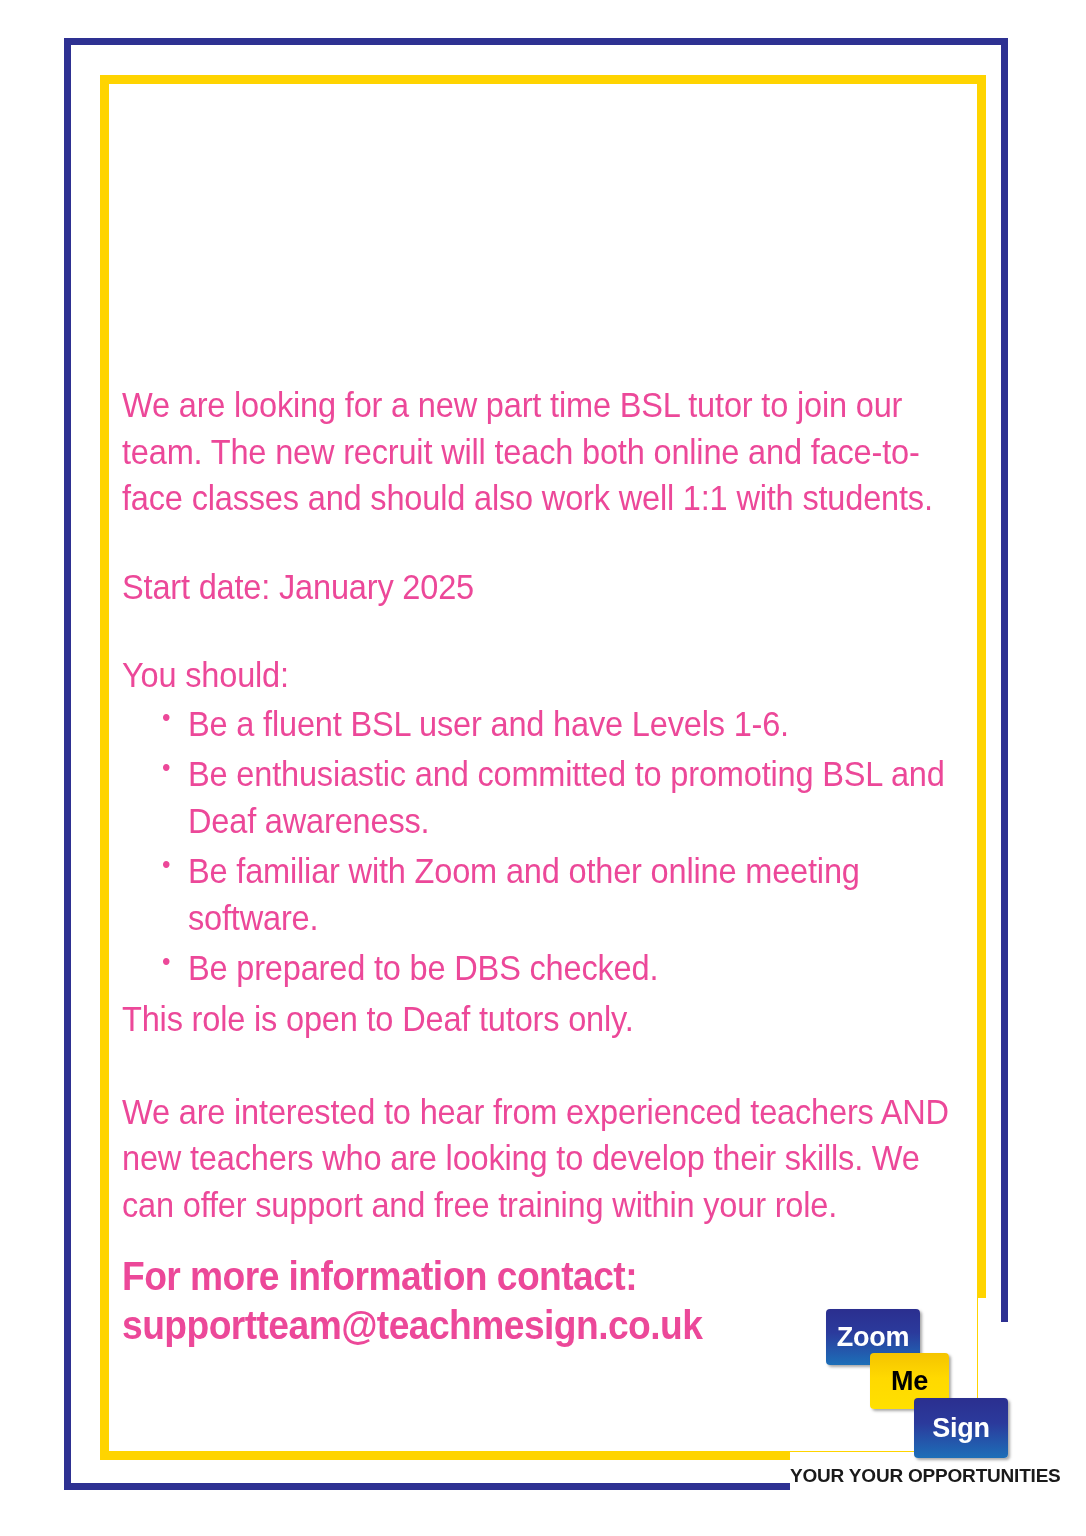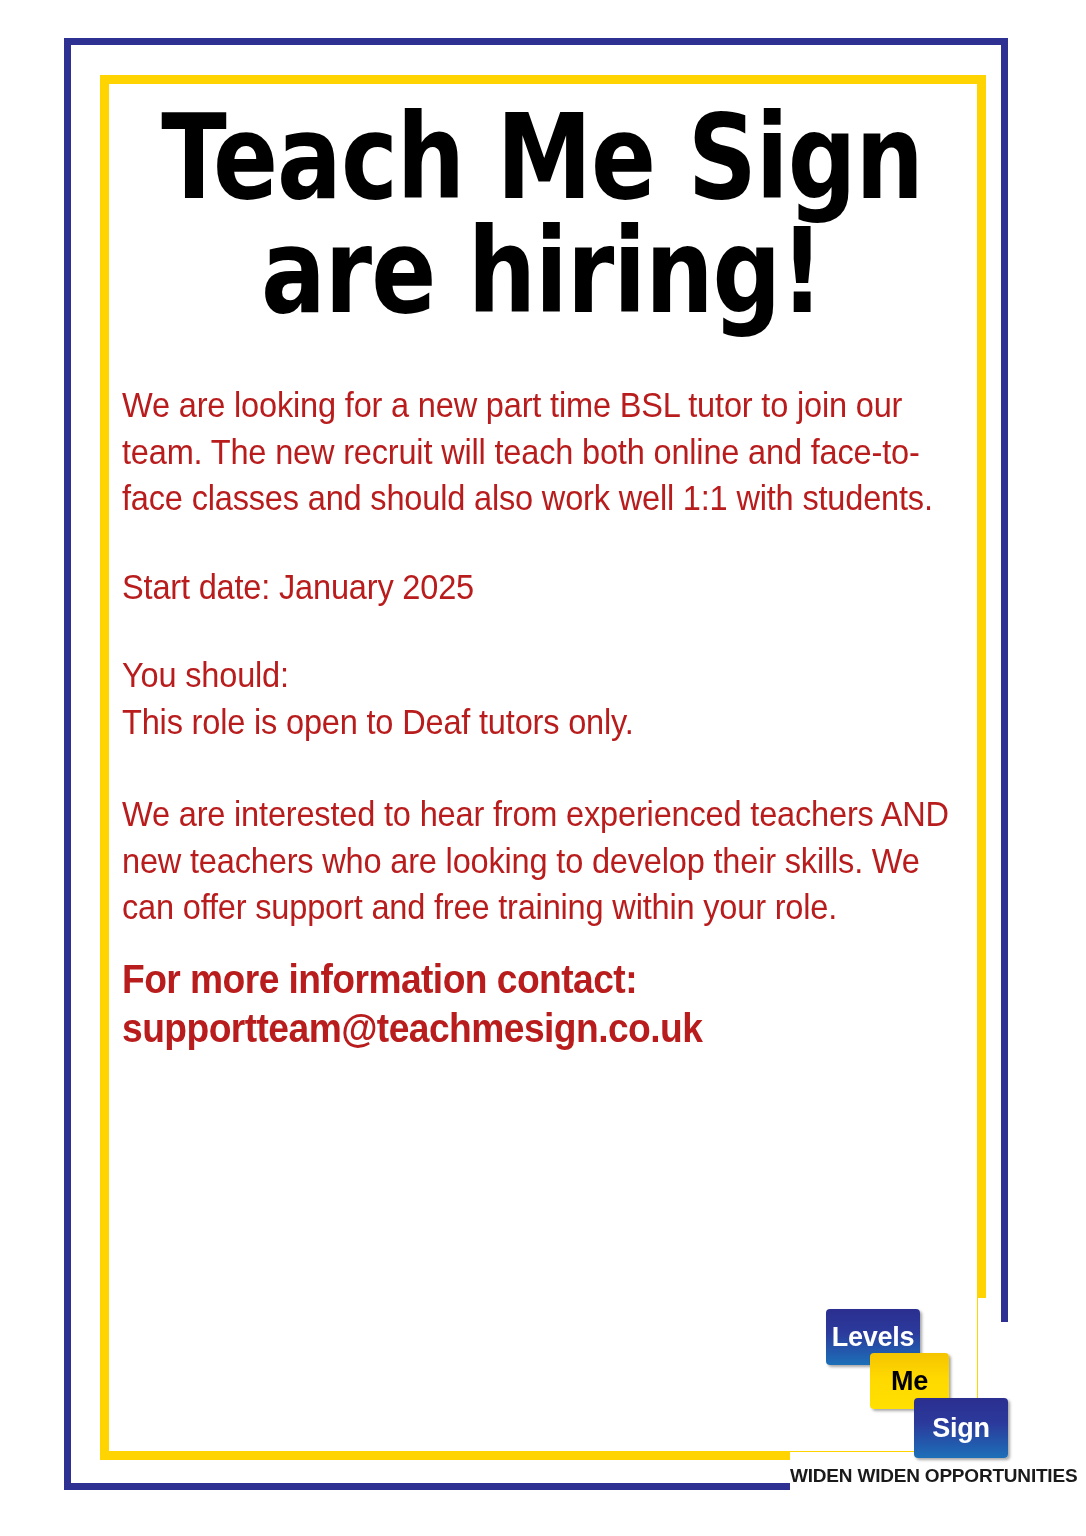--- a/index.html
+++ b/index.html
@@ -93,21 +93,21 @@
   .title-line {
     display: block;
     white-space: nowrap;
   }
 
   .body-block {
     position: absolute;
     left: 122px;
     top: 382px;
     width: 852px;
-    color: #b91c1c;
+    color: #ec4899;
   }
 
   p.para {
     font-size: 35px;
     line-height: 1.33;
     margin: 0 0 0 0;
     font-weight: 400;
     letter-spacing: -0.2px;
     transform: scaleX(0.93);
     transform-origin: left center;
@@ -225,61 +225,61 @@
 
 <div id="poster">
 
   <div class="frame-blue"></div>
   <div class="frame-yellow"></div>
 
   <div class="frame-mask mask-right-yellow"></div>
   <div class="frame-mask mask-right-blue"></div>
   <div class="frame-mask mask-bottom-right"></div>
 
-  <div class="content">
-    <h1 class="title">
-      <span class="title-line">Teach Me Sign</span>
-      <span class="title-line">are hiring!</span>
-    </h1>
-  </div>
 
   <div class="body-block">
 
     <p class="para">We are looking for a new part time BSL tutor to join our team. The new recruit will teach both online and face-to-face classes and should also work well 1:1 with students.</p>
 
     <div class="gap-md"></div>
 
     <p class="para">Start date: January 2025</p>
 
     <div class="gap-md"></div>
 
     <p class="para">You should:</p>
 
+    <ul class="requirements">
+      <li>Be a fluent BSL user and have Levels 1-6.</li>
+      <li>Be enthusiastic and committed to promoting BSL and Deaf awareness.</li>
+      <li>Be familiar with Zoom and other online meeting software.</li>
+      <li>Be prepared to be DBS checked.</li>
+    </ul>
 
     <p class="para">This role is open to Deaf tutors only.</p>
 
     <div class="gap-lg"></div>
 
     <p class="para">We are interested to hear from experienced teachers AND new teachers who are looking to develop their skills. We can offer support and free training within your role.</p>
 
     <div class="gap-sm"></div>
 
     <div class="contact">
       <span class="contact-line">For more information contact:</span>
       <span class="contact-line">supportteam@teachmesign.co.uk</span>
     </div>
 
   </div>
 
   <div class="logo">
     <div class="logo-box box-teach">
-      <span>Levels</span>
+      <span>Zoom</span>
     </div>
     <div class="logo-box box-me">
       <span>Me</span>
     </div>
     <div class="logo-box box-sign">
       <span>Sign</span>
     </div>
-    <div class="logo-tagline">WIDEN WIDEN OPPORTUNITIES</div>
+    <div class="logo-tagline">YOUR YOUR OPPORTUNITIES</div>
   </div>
 
 </div>
 
 </body></html>

